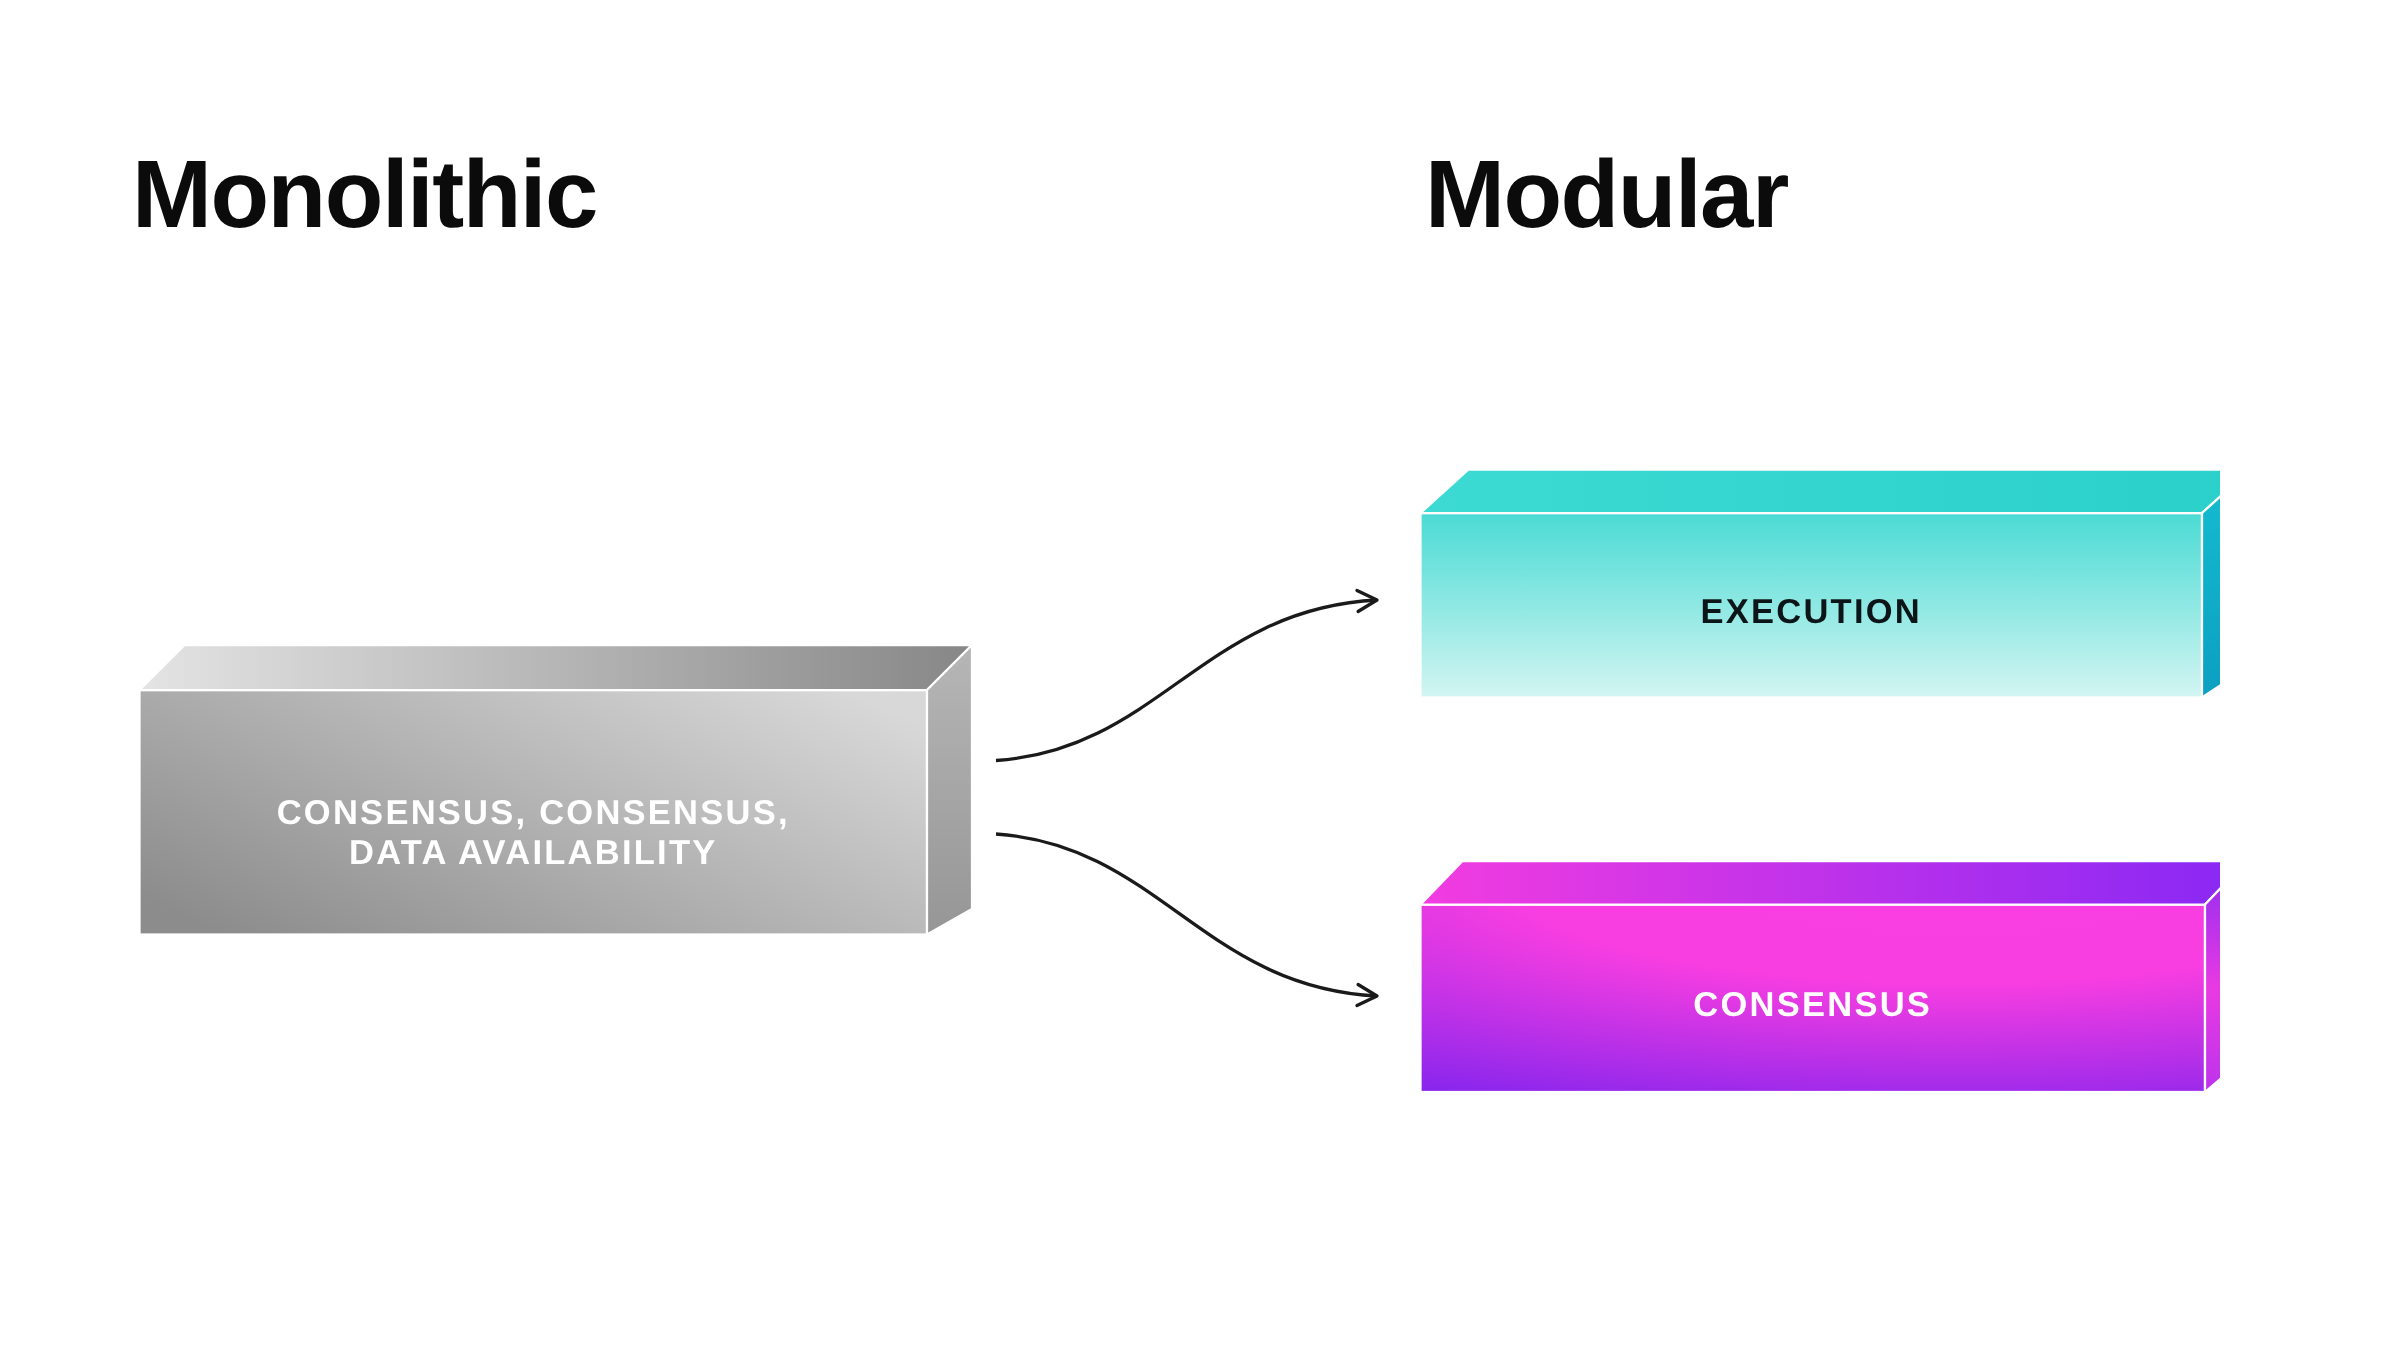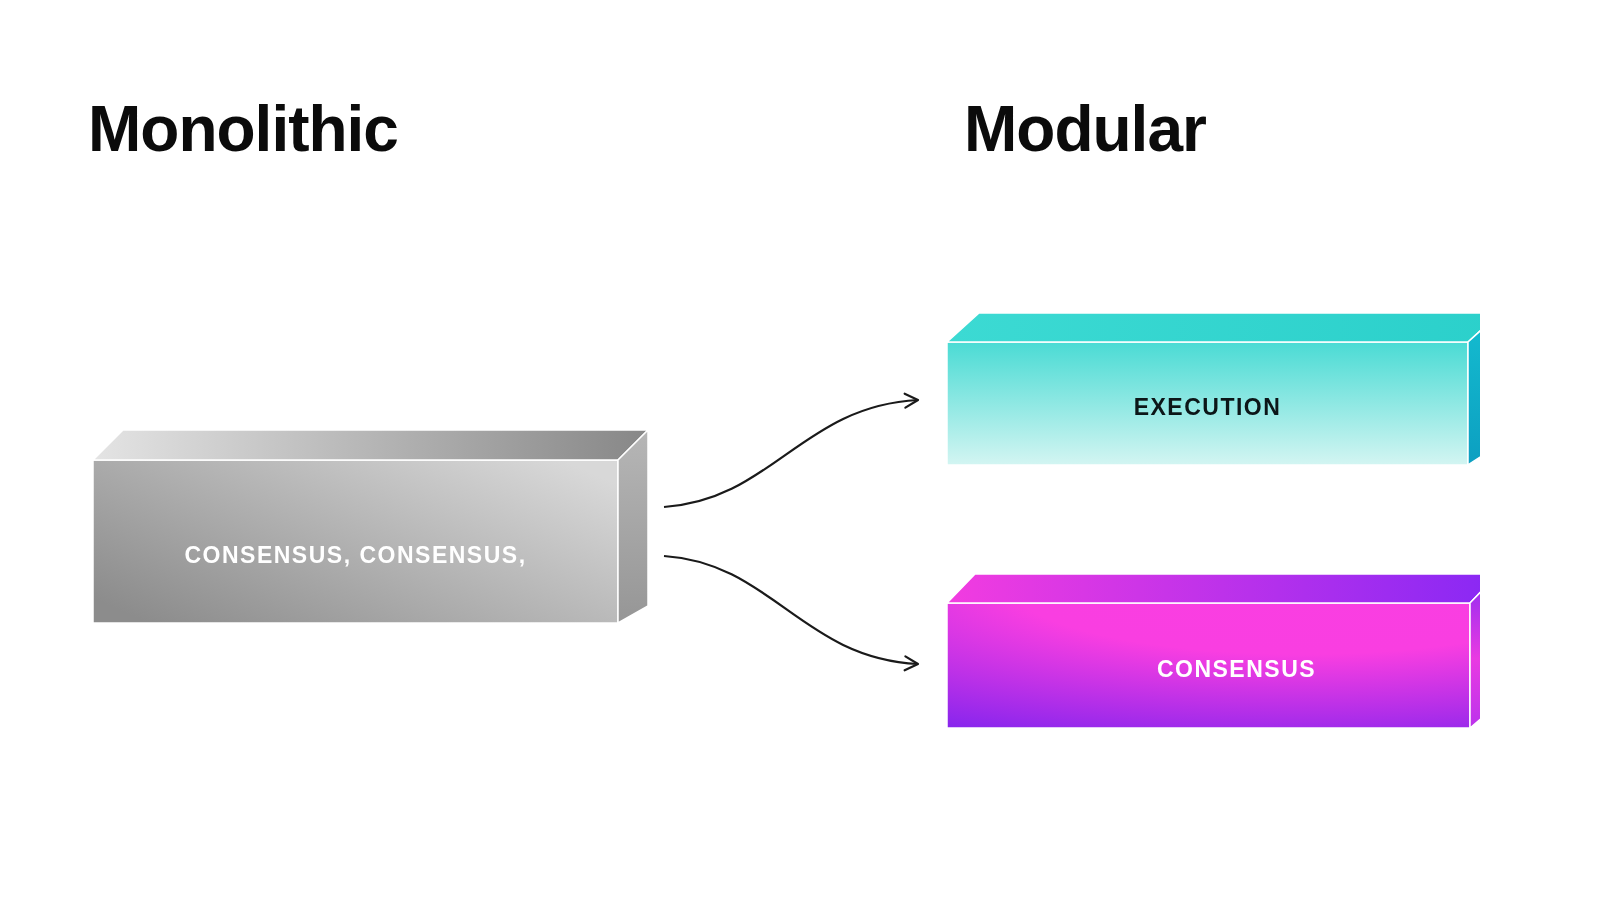--- a/index.html
+++ b/index.html
@@ -18,21 +18,21 @@
   .title {
     position: absolute;
     font-size: 64px;
     font-weight: 700;
     letter-spacing: -1px;
     line-height: 1;
     color: #0b0b0b;
     white-space: nowrap;
   }
   #title-monolithic { left: 88px; top: 97px; }
-  #title-modular    { left: 950px; top: 97px; margin-left: 14px; }
+  #title-modular    { left: 950px; top: 97px; }
 
   svg.scene {
     position: absolute;
     left: 0;
     top: 0;
   }
 
   .box-label {
     position: absolute;
     display: flex;
@@ -56,21 +56,20 @@
   #label-execution {
     left: 947px; top: 342px; width: 521px; height: 123px;
     padding-top: 8px;
     color: #0c1618;
   }
   #label-consensus {
     left: 947px; top: 603px; width: 523px; height: 125px;
     padding-top: 7px;
     line-height: 28px;
     color: #ffffff;
-    margin-left: 28px;
   }
 </style>
 </head>
 <body>
 
 <div class="stage">
 
   <div class="title" id="title-monolithic">Monolithic</div>
 
   <div class="title" id="title-modular">Modular</div>
@@ -140,20 +139,21 @@
       <polygon points="947,603 975,574 1498,574 1470,603" fill="url(#magTop)" stroke="#ffffff" stroke-width="1.5" stroke-linejoin="round"></polygon>
       <polygon points="1470,603 1498,574 1498,704 1470,728" fill="url(#magSide)" stroke="#ffffff" stroke-width="1.5" stroke-linejoin="round"></polygon>
     </g>
 
     <path d="M 664 507 C 772 500 802 406 918 400" fill="none" stroke-width="2.2" marker-end="url(#arrowhead)" stroke="#1a1a1a"></path>
     <path d="M 664 556 C 772 563 802 658 918 664" fill="none" stroke-width="2.2" marker-end="url(#arrowhead)" stroke="#1a1a1a"></path>
   </svg>
 
   <div class="box-label" id="label-monolithic">
     <span>CONSENSUS, CONSENSUS,</span>
+    <span>DATA AVAILABILITY</span>
   </div>
 
   <div class="box-label" id="label-execution">
     <span>EXECUTION</span>
   </div>
 
   <div class="box-label" id="label-consensus">
     <span>CONSENSUS</span>
   </div>
 

